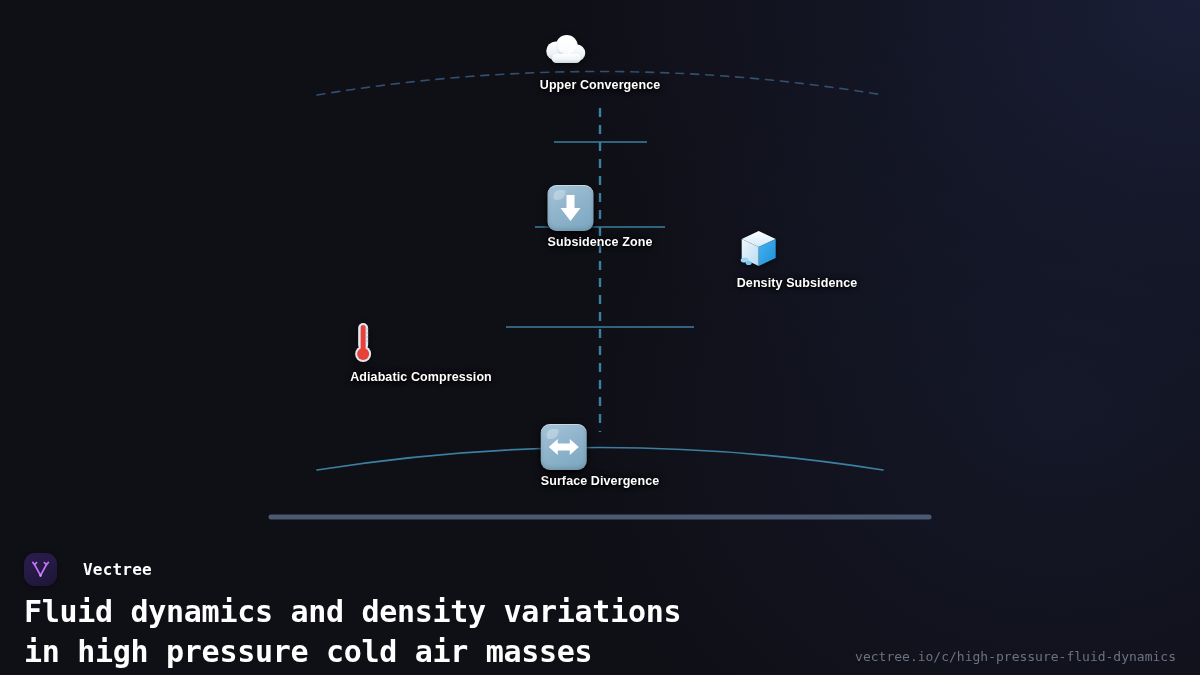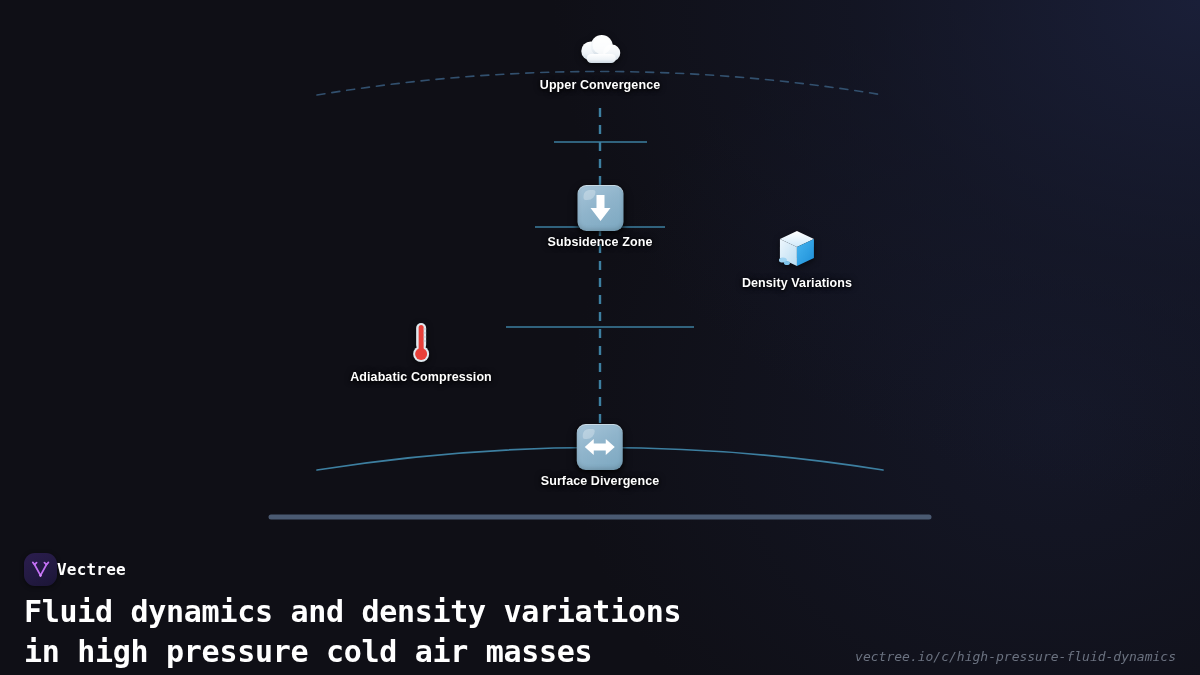--- a/index.html
+++ b/index.html
@@ -42,21 +42,21 @@
     top: 0;
     width: 1200px;
     height: 540px;
   }
 
   
   .node {
     position: absolute;
     display: flex;
     flex-direction: column;
-    align-items: center;
+    align-items: flex-start;
     transform: translate(-50%, -50%);
     z-index: 5;
   }
 
   .node-icon {
     font-size: 34px;
     line-height: 1;
     height: 46px;
     display: flex;
     align-items: center;
@@ -113,21 +113,21 @@
     left: 0;
     bottom: 0;
     width: 1200px;
     height: 135px;
     padding: 12px 24px 14px 24px;
   }
 
   .brand {
     display: flex;
     align-items: center;
-    gap: 0;
+    gap: 26px;
     height: 34px;
   }
 
   .brand-logo {
     width: 33px;
     height: 33px;
     border-radius: 11px;
     background: linear-gradient(150deg, #2b1d4e 0%, #231a42 55%, #1b1536 100%);
     display: flex;
     align-items: center;
@@ -160,21 +160,20 @@
     letter-spacing: -0.3px;
     white-space: pre-line;
   }
 
   .url {
     font-family: "DejaVu Sans Mono", monospace;
     font-size: 13px;
     color: #6b7280;
     padding-bottom: 8px;
     white-space: nowrap;
-    font-style: italic;
   }
 </style>
 </head>
 <body>
 
 <div class="bg-gradient"></div>
 
 <div class="canvas">
 
   <svg class="edges" viewBox="0 0 1200 540" xmlns="http://www.w3.org/2000/svg">
@@ -245,21 +244,21 @@
             <stop offset="100%" stop-color="#cfe9fa"></stop>
           </linearGradient>
         </defs>
         <polygon points="22,4 39,12 22,20 5,12" fill="url(#cubeT)"></polygon>
         <polygon points="5,12 22,20 22,39 5,31" fill="url(#cubeL)"></polygon>
         <polygon points="39,12 39,31 22,39 22,20" fill="url(#cubeR)"></polygon>
         <ellipse cx="8" cy="33" rx="4" ry="2.6" fill="#9ed3f2"></ellipse>
         <ellipse cx="12" cy="36" rx="3" ry="2" fill="#7ec4ec"></ellipse>
       </svg>
     </div>
-    <div class="node-label">Density Variations</div>
+    <div class="node-label">Density Subsidence</div>
   </div>
 
   <div class="node" style="left:600px; top:456px;">
     <div class="node-icon">
       <div class="glyph-box">
         <svg width="32" height="22" viewBox="0 0 32 22" xmlns="http://www.w3.org/2000/svg">
           <rect x="7" y="7.5" width="18" height="7" fill="#ffffff"></rect>
           <polygon points="1,11 10,3 10,19" fill="#ffffff"></polygon>
           <polygon points="31,11 22,3 22,19" fill="#ffffff"></polygon>
         </svg>

